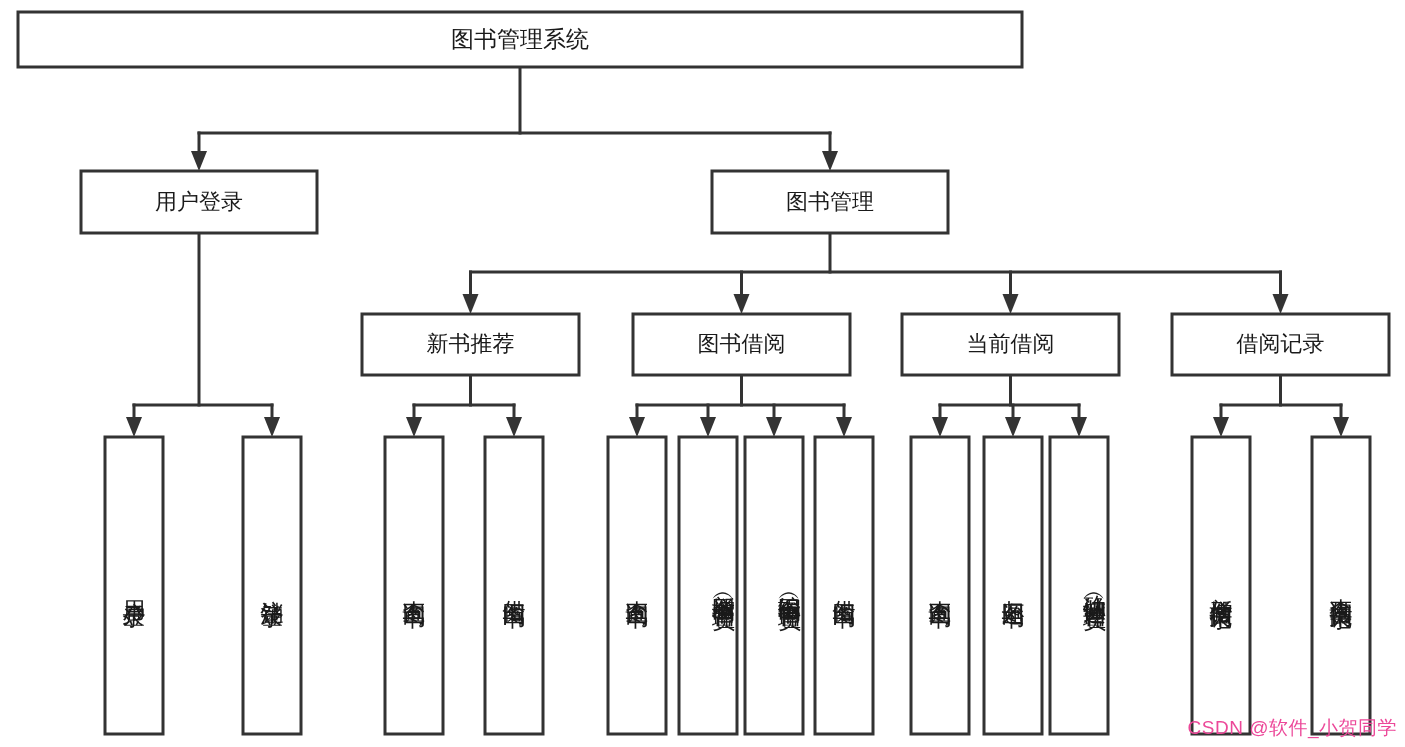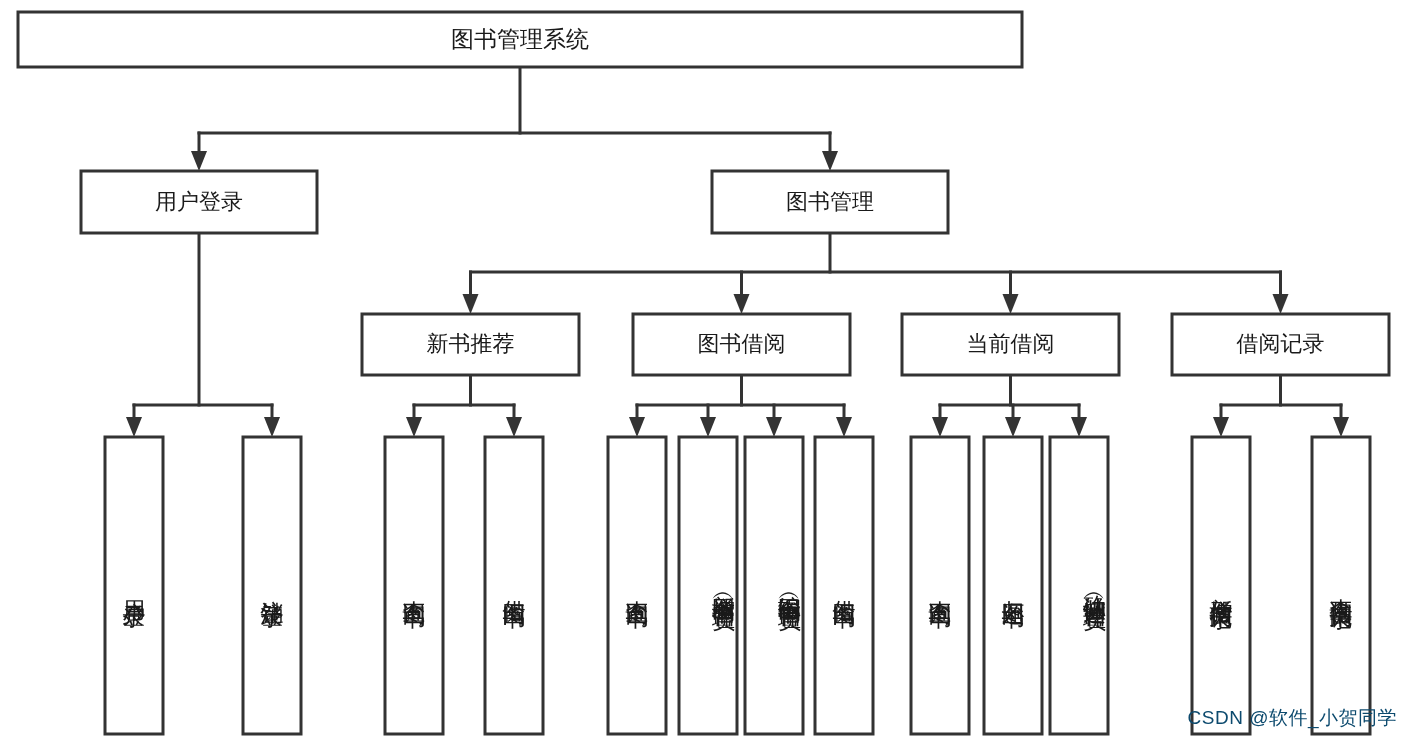--- a/index.html
+++ b/index.html
@@ -68,24 +68,24 @@
     letter-spacing: 2px;
     white-space: nowrap;
     display: flex;
     align-items: flex-start;
     justify-content: center;
     pointer-events: none;
   }
   .watermark {
     position: absolute;
     right: 8px;
-    bottom: 16px;
+    bottom: 6px;
     font-family: "Liberation Sans", "DejaVu Sans", sans-serif;
     font-size: 19px;
-    color: #0c4a6e;
+    color: #ec4899;
     letter-spacing: 0.5px;
     white-space: nowrap;
   }
 </style>
 </head>
 <body>
 
 <div id="diagram-root">
 
   <svg id="tree-svg" viewBox="0 0 1405 747" xmlns="http://www.w3.org/2000/svg">

